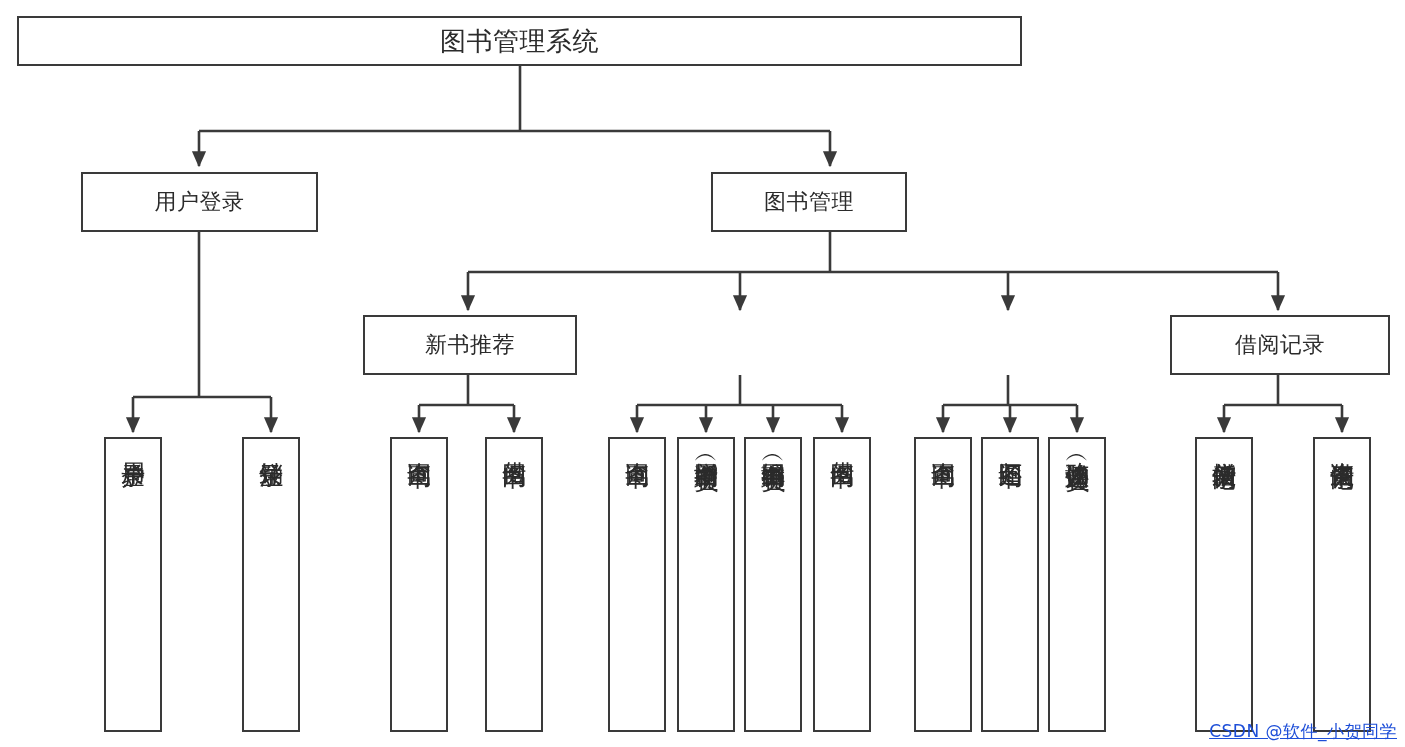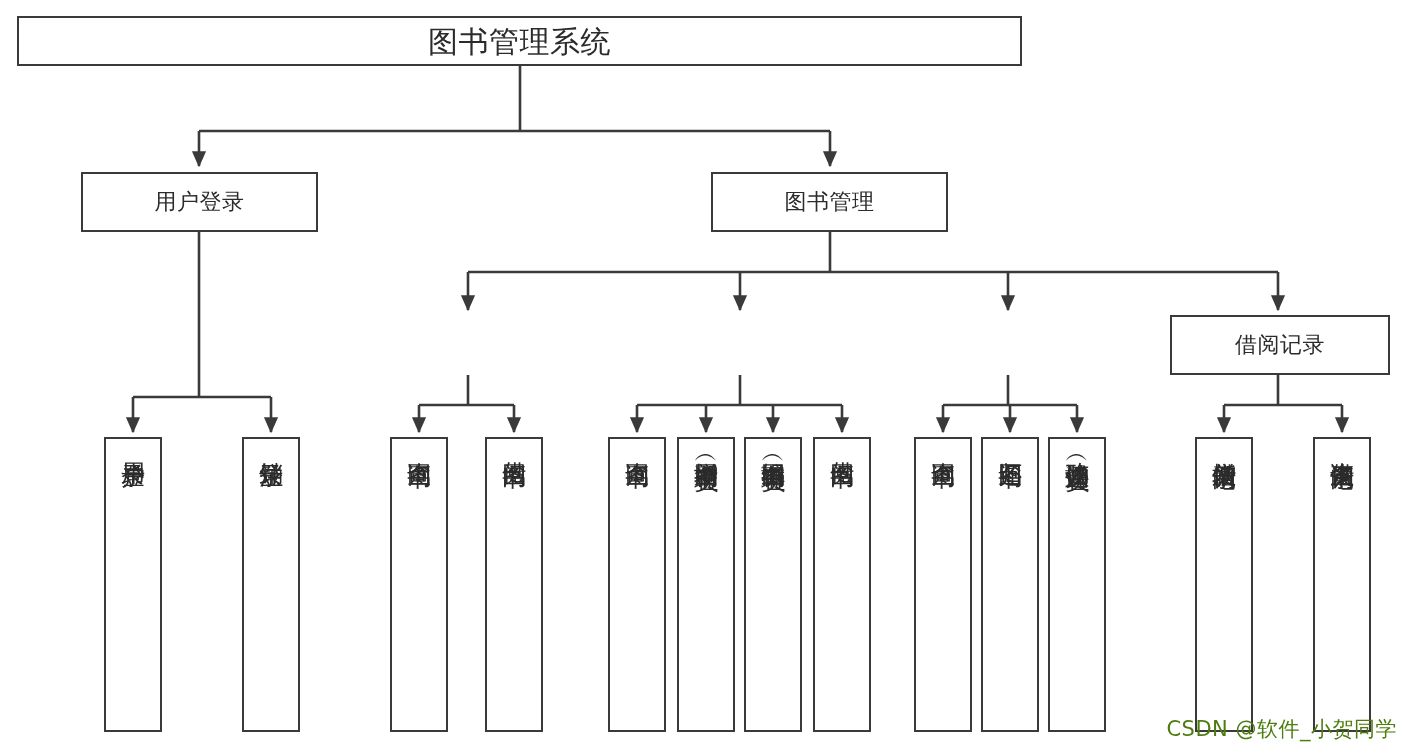--- a/index.html
+++ b/index.html
@@ -44,46 +44,47 @@
     letter-spacing: 0.5px;
     color: #2b2b2b;
   }
   
   .node.horizontal .node-label {
     font-size: 22px;
     line-height: 1.1;
     white-space: nowrap;
   }
   .node.root .node-label {
-    font-size: 30px;
+    font-size: 26px;
   }
   
   .node.vertical {
     align-items: flex-start;
     padding-top: 4px;
   }
   .node.vertical .node-label {
     writing-mode: vertical-rl;
     text-orientation: upright;
     font-size: 24px;
     line-height: 1.18;
     letter-spacing: 1px;
     white-space: nowrap;
     margin: 0 auto;
   }
   #watermark {
     position: absolute;
     right: 8px;
     bottom: 4px;
-    font-size: 21px;
-    color: #4d7c0f;
+    font-size: 17px;
+    color: #1d4ed8;
     letter-spacing: 0.5px;
     z-index: 5;
     white-space: nowrap;
     font-family: "DejaVu Sans", "Liberation Sans", sans-serif;
+    text-decoration: underline;
   }
 </style>
 </head>
 <body>
 
 <div id="diagram-root">
 
   <svg id="edge-layer" viewBox="0 0 1405 747" width="1405" height="747" xmlns="http://www.w3.org/2000/svg">
     <defs>
       <marker id="arrow" viewBox="0 0 10 10" refX="9.2" refY="5" markerWidth="6.2" markerHeight="6.2" orient="auto-start-reverse">
@@ -136,24 +137,27 @@
   </svg>
 
   <div class="node horizontal root" style="left:17px; top:16px; width:1005px; height:50px;">
     <span class="node-label">图书管理系统</span>
   </div>
 
   <div class="node horizontal" style="left:81px; top:172px; width:237px; height:60px;">
     <span class="node-label">用户登录</span>
   </div>
 
-  <div class="node horizontal" style="left:711px; top:172px; width:237px; height:60px;">
+  <div class="node horizontal" style="left:711px; top:172px; width:196px; height:60px;">
     <span class="node-label">图书管理</span>
   </div>
 
+  <div class="node horizontal" style="left:363px; top:315px; width:214px; height:60px;">
+    <span class="node-label">新书推荐</span>
+  </div>
 
 
 
   <div class="node horizontal" style="left:1170px; top:315px; width:220px; height:60px;">
     <span class="node-label">借阅记录</span>
   </div>
 
   <div class="node vertical" style="left:104px; top:437px; width:58px; height:295px;">
     <span class="node-label">用户登录</span>
   </div>

